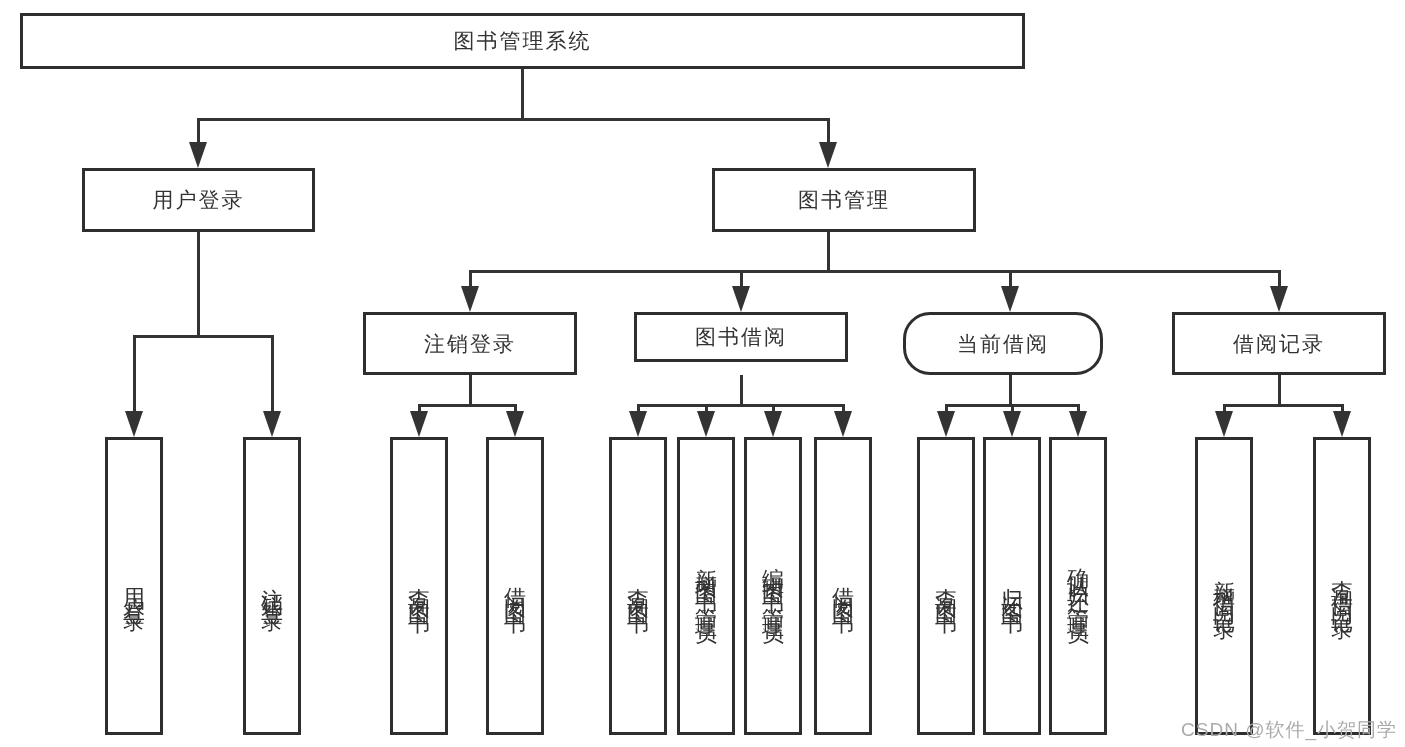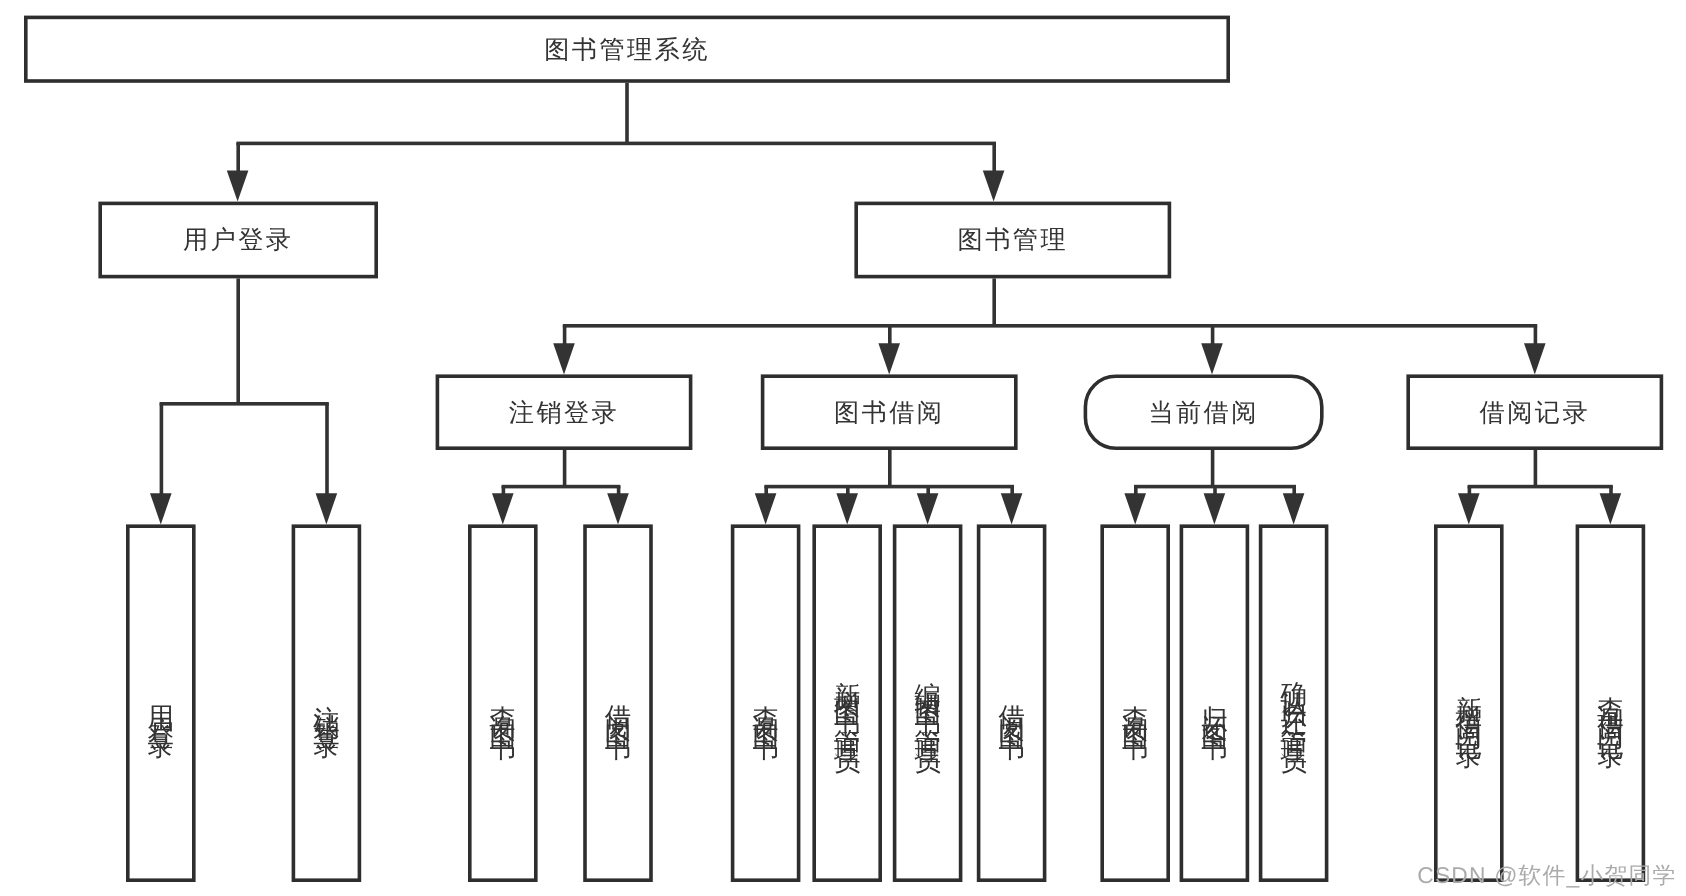--- a/index.html
+++ b/index.html
@@ -71,21 +71,21 @@
       </div>
       <div class="node node-h" style="left: 82px; top: 168px; width: 233px; height: 64px;">
         <span class="lbl">用户登录</span>
       </div>
       <div class="node node-h" style="left: 712px; top: 168px; width: 264px; height: 64px;">
         <span class="lbl">图书管理</span>
       </div>
       <div class="node node-h" style="left: 363px; top: 312px; width: 214px; height: 63px;">
         <span class="lbl">注销登录</span>
       </div>
-      <div class="node node-h" style="left: 634px; top: 312px; width: 214px; height: 63px;">
+      <div class="node node-h" style="left: 634px; top: 312px; width: 214px; height: 50px;">
         <span class="lbl">图书借阅</span>
       </div>
       <div class="node node-h" style="left: 903px; top: 312px; width: 200px; height: 63px; border-radius: 27px;">
         <span class="lbl">当前借阅</span>
       </div>
       <div class="node node-h" style="left: 1172px; top: 312px; width: 214px; height: 63px;">
         <span class="lbl">借阅记录</span>
       </div>
       <div class="node node-v" style="left: 105px; top: 437px; width: 58px; height: 298px;">
         <span class="lbl">用户登录</span>

